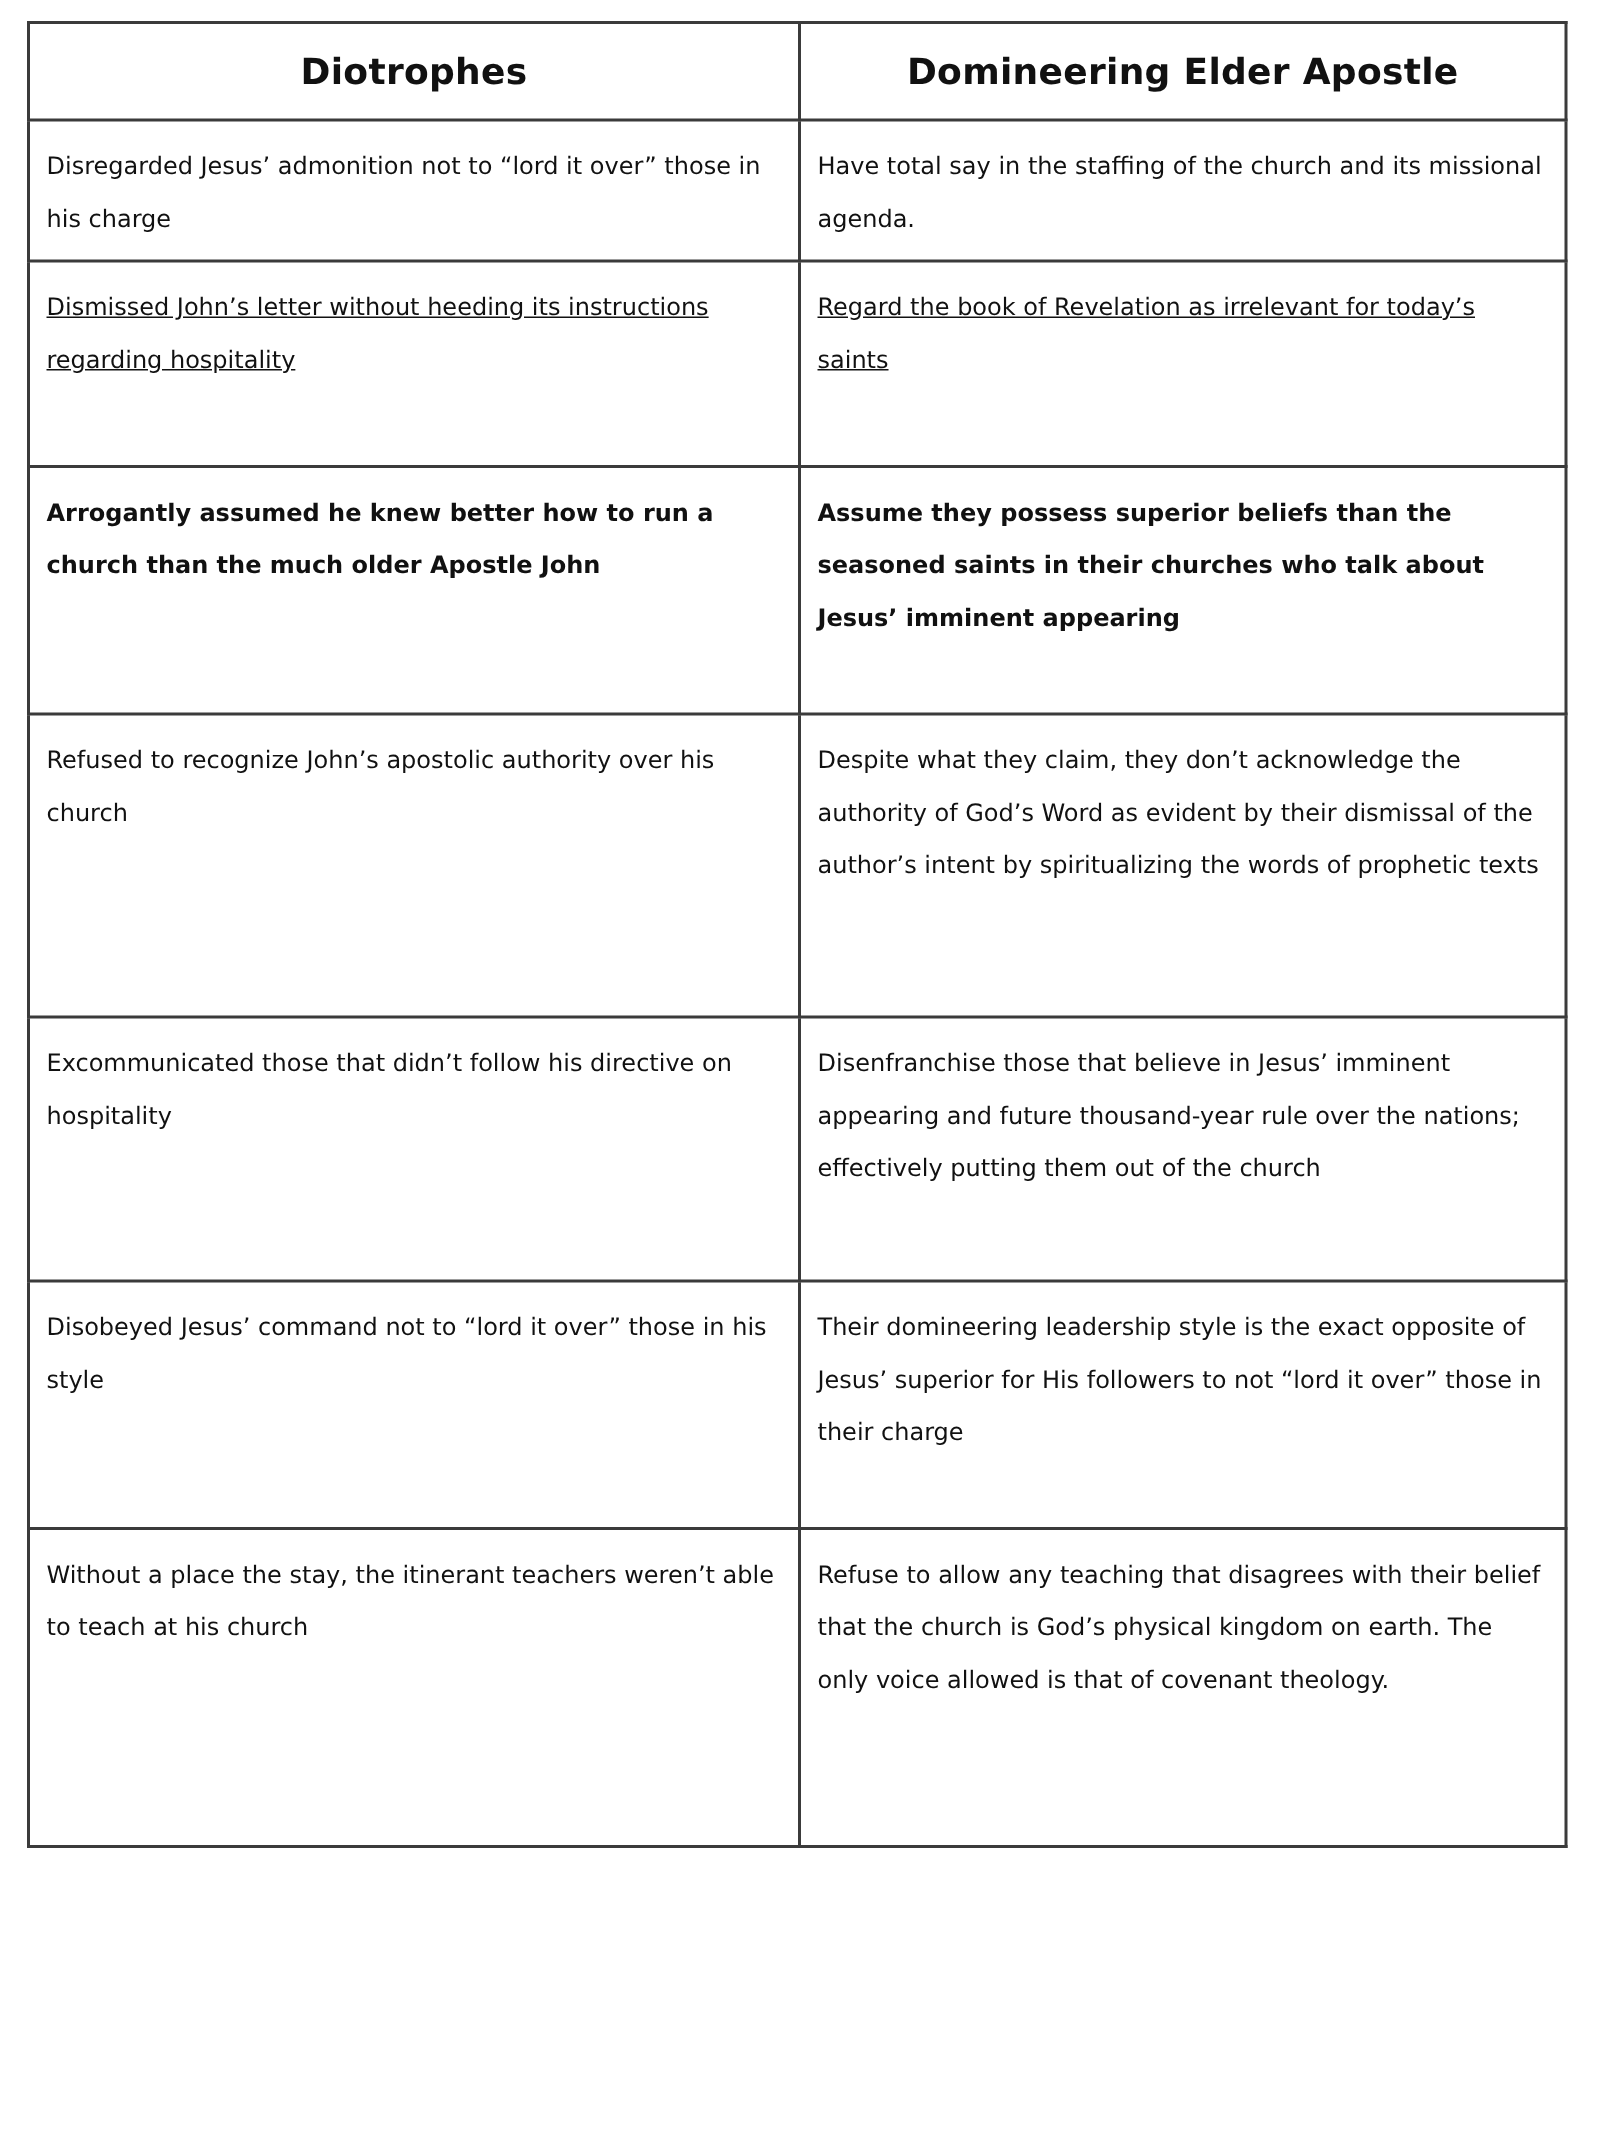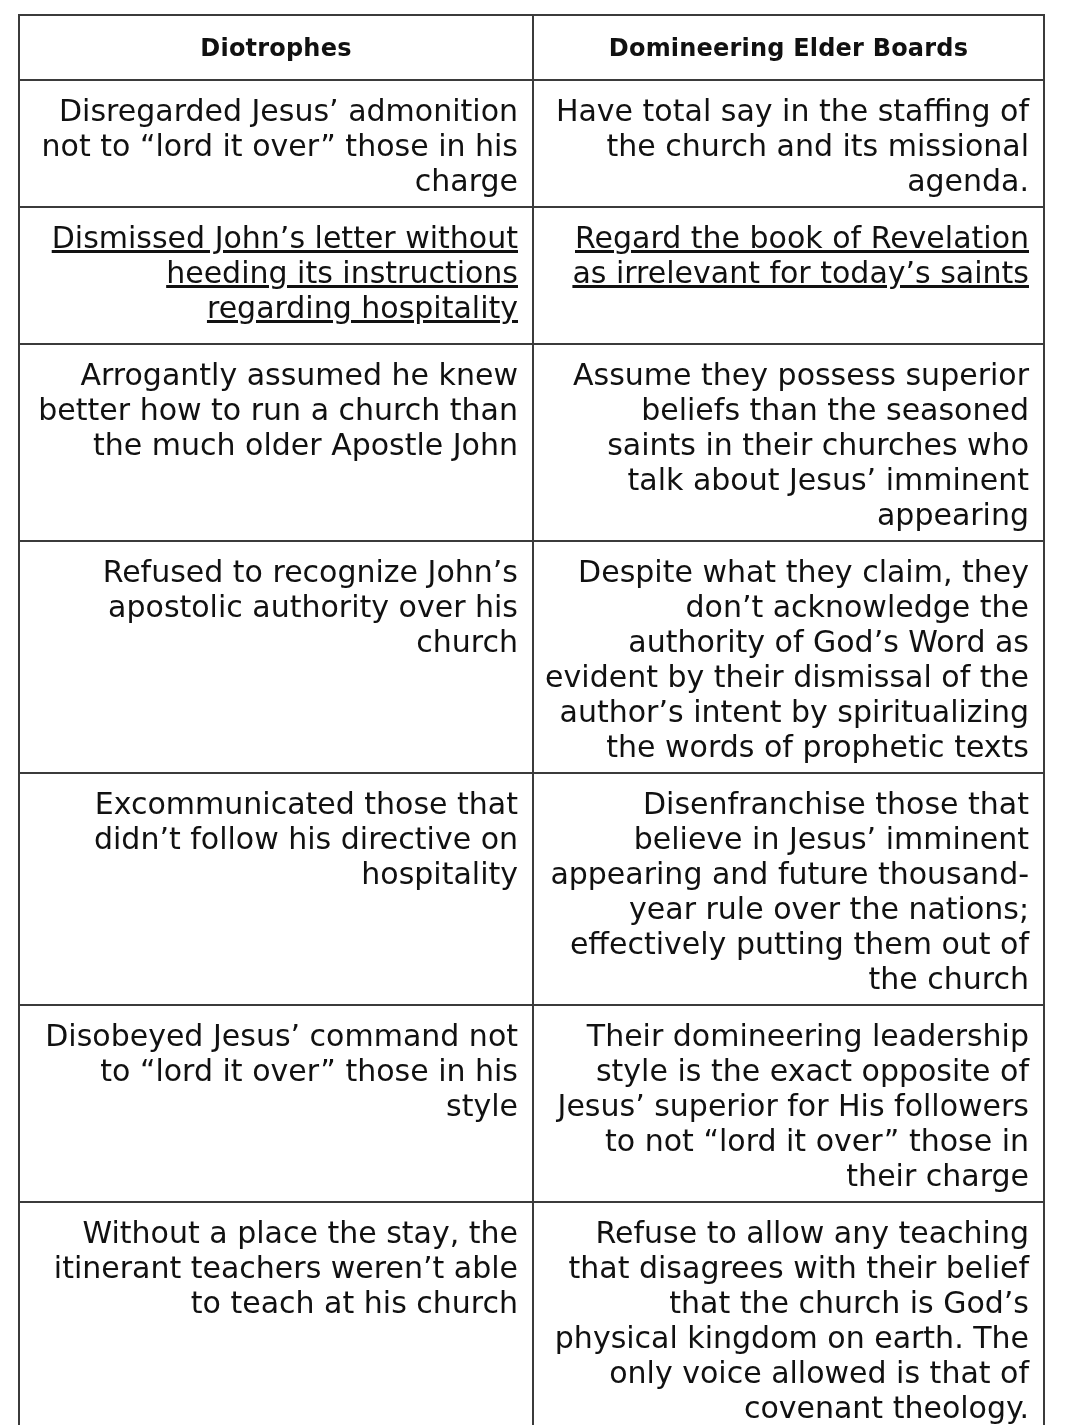--- a/index.html
+++ b/index.html
@@ -30,48 +30,48 @@
   }
   table.cmp th {
     font-size: 24px;
     font-weight: bold;
     text-align: center;
     vertical-align: middle;
     padding: 4px 12px;
     letter-spacing: 0.2px;
   }
   table.cmp td {
-    font-size: 30px;
+    font-size: 16px;
     line-height: 35px;
     vertical-align: top;
-    text-align: right;
+    text-align: left;
     padding: 12px 14px 8px 11px;
   }
   tr.h-hdr { height: 65px; }
   tr.h-r1  { height: 94px; }
   tr.h-r2  { height: 137px; text-decoration: underline; }
-  tr.h-r3  { height: 165px; }
+  tr.h-r3  { height: 165px; font-weight: bold; }
   tr.h-r4  { height: 202px; }
   tr.h-r5  { height: 176px; }
   tr.h-r6  { height: 165px; }
   tr.h-r7  { height: 166px; }
   tr.h-r8  { height: 212px; padding-left: 36px; }
 </style>
 </head>
 <body>
 
 <table class="cmp">
   <colgroup>
     <col class="c-left">
     <col class="c-right">
   </colgroup>
   <tbody>
     <tr class="h-hdr">
       <th>Diotrophes</th>
-      <th>Domineering Elder Boards</th>
+      <th>Domineering Elder Apostle</th>
     </tr>
     <tr class="h-r1">
       <td>Disregarded Jesus’ admonition not to “lord it over” those in his charge</td>
       <td>Have total say in the staffing of the church and its missional agenda.</td>
     </tr>
     <tr class="h-r2">
       <td>Dismissed John’s letter without heeding its instructions regarding hospitality</td>
       <td>Regard the book of Revelation as irrelevant for today’s saints</td>
     </tr>
     <tr class="h-r3">

